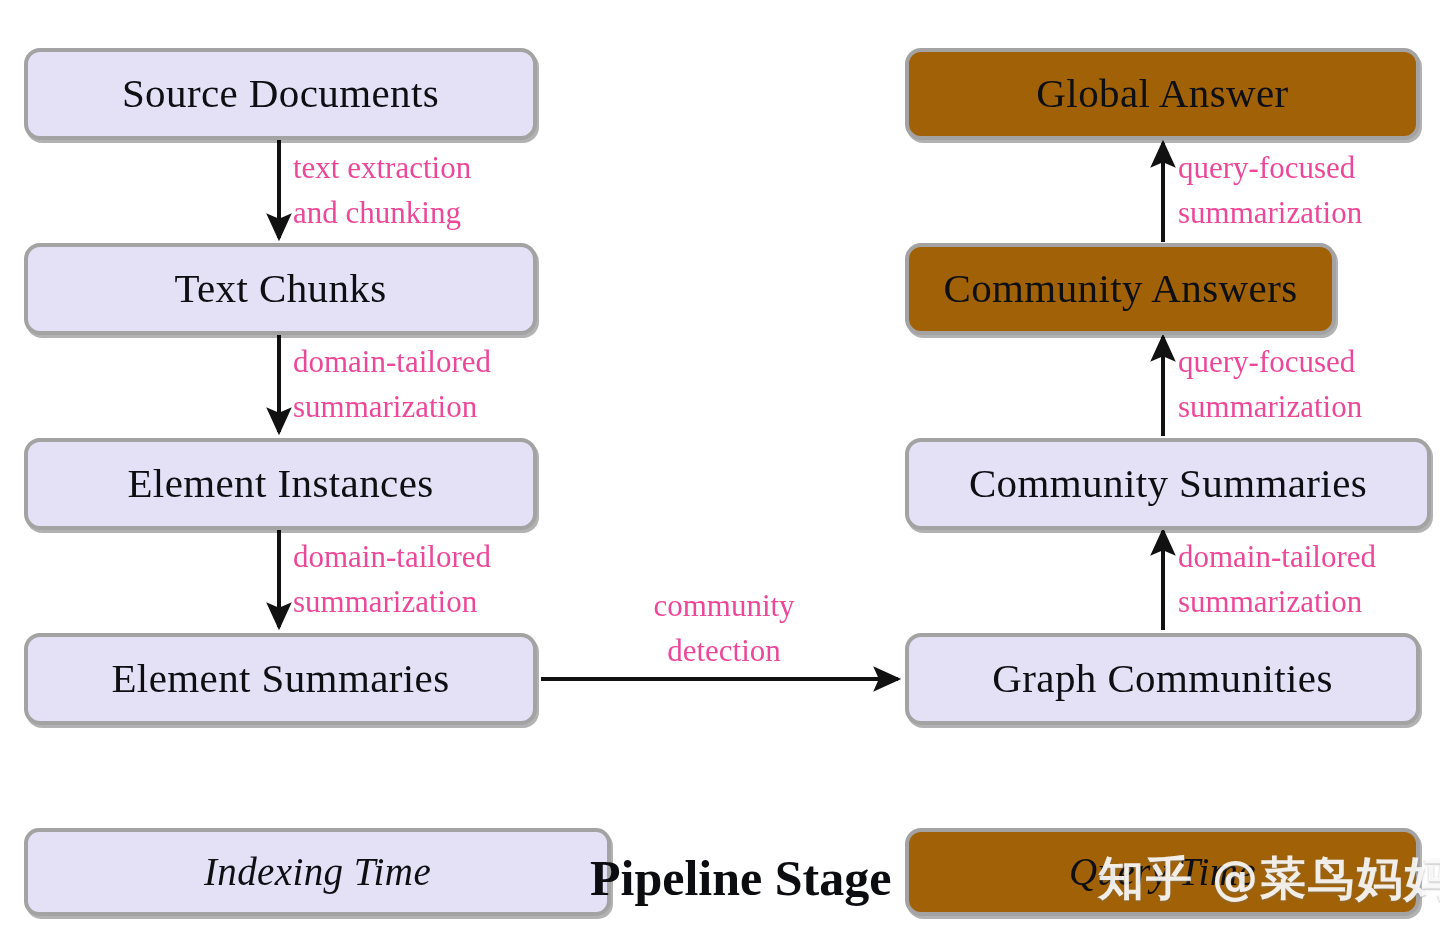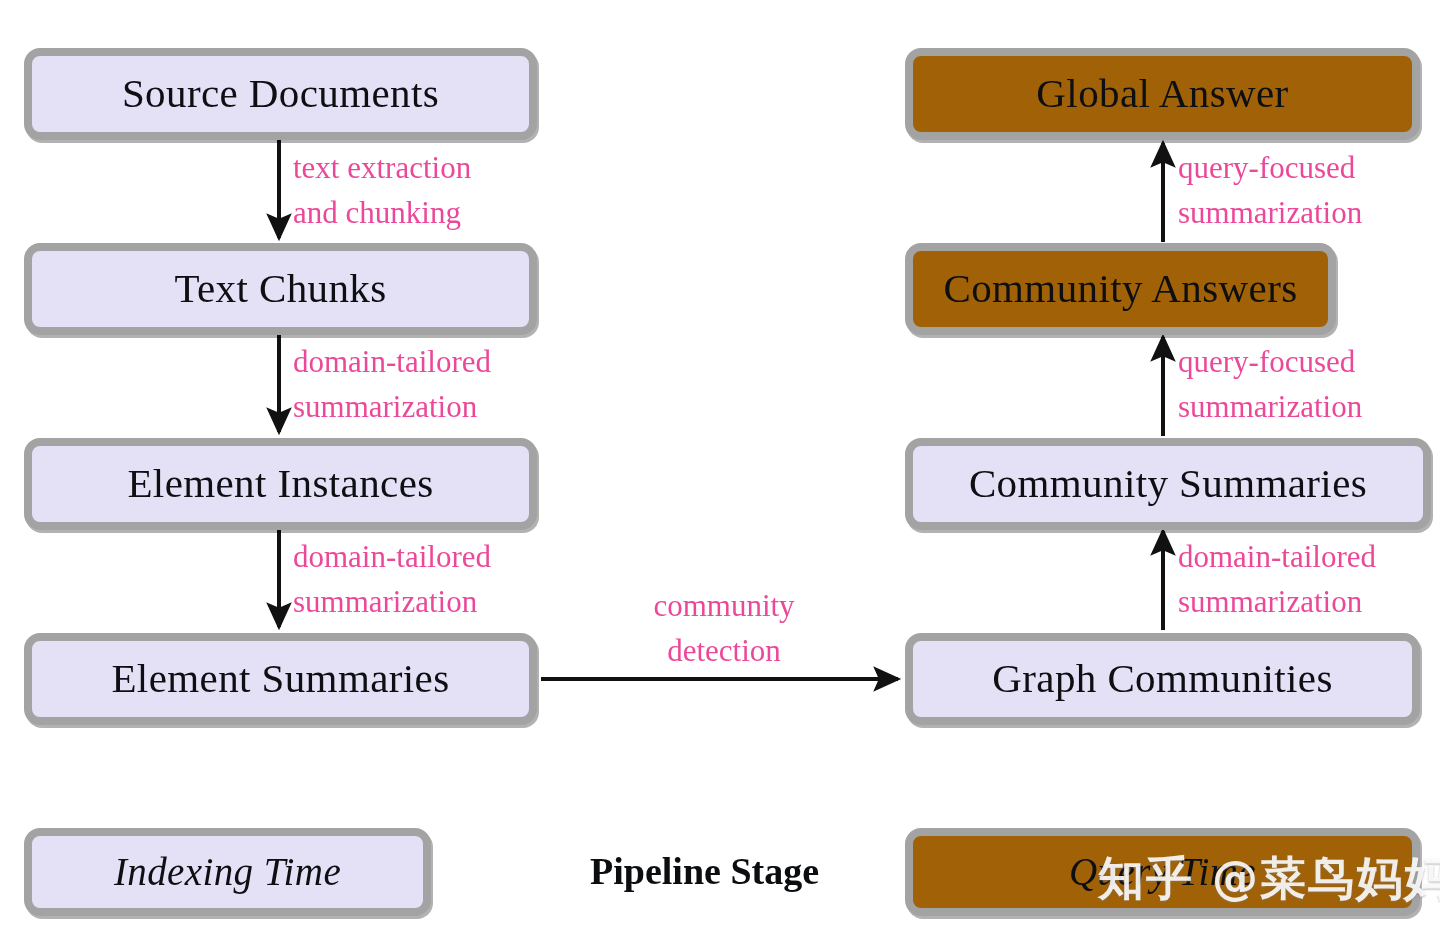--- a/index.html
+++ b/index.html
@@ -20,21 +20,21 @@
     position: absolute;
     left: 0; top: 0;
     width: 1440px;
     height: 942px;
   }
 
   
   .node {
     position: absolute;
     box-sizing: border-box;
-    border: 8px solid #a3a3a3;
+    border: 4px solid #a3a3a3;
     border-radius: 16px;
     display: flex;
     align-items: center;
     justify-content: center;
     text-align: center;
     line-height: 1.05;
     box-shadow: 2px 3px 0 rgba(0,0,0,0.30);
   }
   .node.purple { background: #e4e1f7; }
   .node.green  { background: #a16207; }
@@ -52,21 +52,21 @@
     position: absolute;
     font-size: 31px;
     line-height: 1.45;
     color: #ec4899;
     white-space: nowrap;
   }
 
   .stage-title {
     position: absolute;
     font-weight: bold;
-    font-size: 38px;
+    font-size: 50px;
     white-space: nowrap;
     color: #0b0d10;
   }
 
   
   #arrows {
     position: absolute;
     left: 0; top: 0;
     width: 1440px;
     height: 942px;
@@ -172,21 +172,21 @@
   <div class="edge-label" style="left:1178px; top:340px;">
     <div>query-focused</div>
     <div>summarization</div>
   </div>
 
   <div class="edge-label" style="left:1178px; top:146px;">
     <div>query-focused</div>
     <div>summarization</div>
   </div>
 
-  <div class="node purple" style="left:24px; top:828px; width:407px; height:88px;">
+  <div class="node purple" style="left:24px; top:828px; width:587px; height:88px;border-radius:15px;">
     <span class="node-label italic">Indexing Time</span>
   </div>
 
   <div class="stage-title" style="left:590px; top:849px;">
     <span>Pipeline Stage</span>
   </div>
 
   <div class="node green" style="left:905px; top:828px; width:515px; height:88px;">
     <span class="node-label italic">Query Time</span>
   </div>

